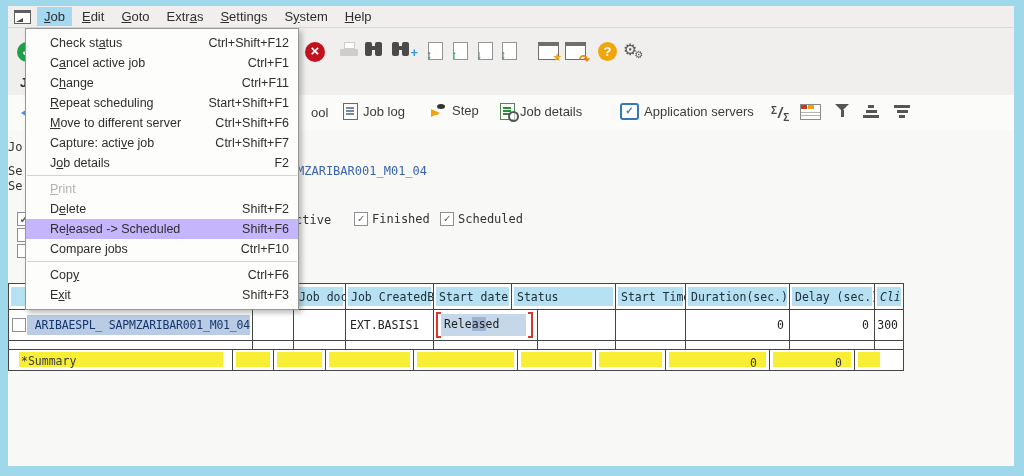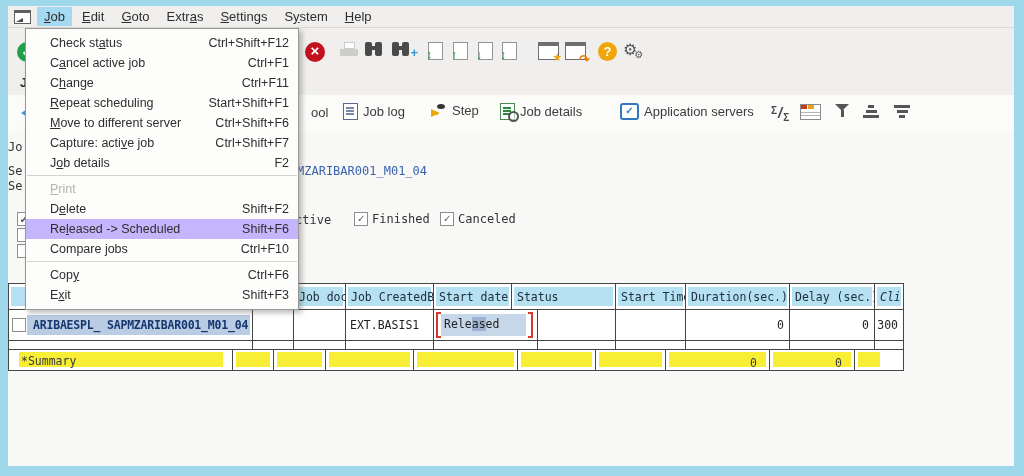--- a/index.html
+++ b/index.html
@@ -103,21 +103,21 @@
   .cell{position:relative;border-right:1px solid #454545;box-sizing:border-box;flex:0 0 auto;overflow:hidden;}
   .cell:last-child{border-right:none;}
   .h-row{height:25px;} .d-row{height:30px;} .gap-row{height:8px;} .s-row{height:20px;}
   .hblock{position:absolute;left:2px;right:2px;top:3px;bottom:3px;background:#b5e1f2;color:#20303c;
           padding:3px 0 0 3px;white-space:nowrap;}
   .yblock{position:absolute;left:3px;right:3px;top:2px;bottom:3px;background:#f8ee35;white-space:nowrap;
           padding:2px 0 0 2px;color:#3a3a3a;}
   .s-row .cell:first-child .yblock{left:10px;right:9px;}
   .row-cb{position:absolute;left:3px;top:8px;}
   .jobhl{position:absolute;left:18px;right:2px;top:5px;bottom:5px;background:#b9cce4;color:#16366e;
-         font-weight:bold;padding:3px 0 0 6px;letter-spacing:-.2px;white-space:nowrap;}
+         font-weight:normal;padding:3px 0 0 6px;letter-spacing:-.2px;white-space:nowrap;text-align:right;}
   .plaintxt{position:absolute;left:4px;top:8px;white-space:nowrap;}
   .numtxt{position:absolute;right:5px;top:8px;}
   .ynum{position:absolute;right:9px;top:4px;color:#3a3a3a;}
   .br{position:absolute;top:2px;bottom:2px;width:5px;box-sizing:border-box;}
   .br-l{left:2px;border:2px solid #d6392c;border-right:none;}
   .br-r{right:4px;border:2px solid #d6392c;border-left:none;}
   .statushl{position:absolute;left:7px;right:11px;top:4px;bottom:4px;background:#c6d7e9;padding:3px 0 0 3px;white-space:nowrap;}
   .statushl .cursor{background:#9db4d0;}
 
   
@@ -246,21 +246,21 @@
     <span id="left-cb-2" class="cb" style="position:absolute;left:9px;top:97px"></span>
     <span id="left-cb-3" class="cb" style="position:absolute;left:9px;top:113px"></span>
 
     <span class="frag mono" style="left:287px;top:82px">ctive</span>
     <span class="fl-item mono" style="left:346px;top:81px">
       <span id="finished-cb" class="cb">✓</span>
       <span>Finished</span>
     </span>
     <span class="fl-item mono" style="left:432px;top:81px">
       <span id="canceled-cb" class="cb">✓</span>
-      <span>Canceled</span>
+      <span>Scheduled</span>
     </span>
 
     <div id="job-table">
         <div class="trow h-row">
           <div class="cell" style="width: 244px;">
             <div class="hblock"></div>
           </div>
           <div class="cell" style="width: 41px;">
             <div class="hblock"></div>
           </div>

